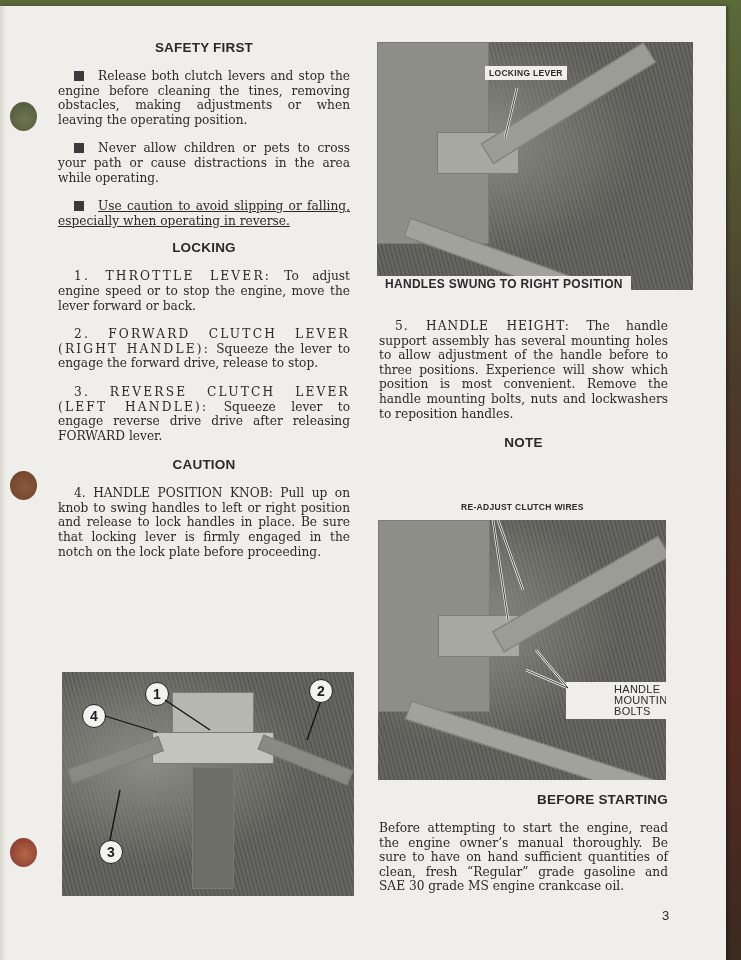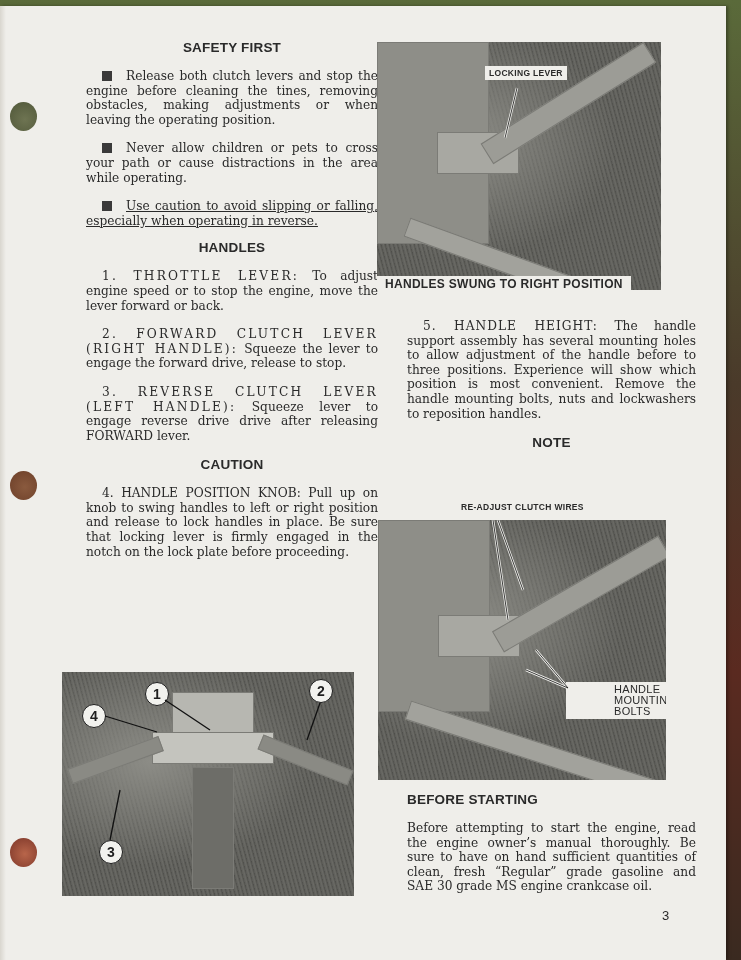--- a/index.html
+++ b/index.html
@@ -17,21 +17,21 @@
     position:absolute; left:0; top:0; width:6px; height:954px;
     background: linear-gradient(90deg, #d9d6cf, #efeeea);
   }
   .binder-hole {
     position:absolute; left:10px; width:27px; height:29px; border-radius:50%;
   }
   .hole-1 { top:96px; background: radial-gradient(circle at 55% 60%, #6e7452, #4f5638); }
   .hole-2 { top:465px; background: radial-gradient(circle at 55% 55%, #8a5a3e, #6b3e28); }
   .hole-3 { top:832px; background: radial-gradient(circle at 55% 55%, #b8654a, #7b3528); }
 
-  .col { position:absolute; color:#2a2a2a;margin-left:28px; }
+  .col { position:absolute; color:#2a2a2a; }
   .col-left { left:58px; top:34px; width:292px; }
   .col-right { left:379px; top:0; width:289px; }
 
   .heading {
     font-family: "Liberation Sans", sans-serif; font-size:13.5px; font-weight:bold;
     text-align:center; color:#2a2a2a; letter-spacing:0.2px; margin:0;
   }
   .para {
     font-size:12.2px; line-height:14.6px; text-align:justify; margin:0;
     hyphens:none;
@@ -86,21 +86,21 @@
     <p class="para indent" style="margin-top:14px;">
       <span class="bullet-box"></span><span>Release both clutch levers and stop the engine before cleaning the tines, removing obstacles, making adjustments or when leaving the operating position.</span>
     </p>
     <p class="para indent" style="margin-top:14px;">
       <span class="bullet-box"></span><span>Never allow children or pets to cross your path or cause distractions in the area while operating.</span>
     </p>
     <p class="para indent" style="margin-top:14px;text-decoration:underline;">
       <span class="bullet-box"></span><span>Use caution to avoid slipping or falling, especially when operating in reverse.</span>
     </p>
 
-    <h2 class="heading" style="margin-top:12px;">HANDLES</h2>
+    <h2 class="heading" style="margin-top:12px;">LOCKING</h2>
 
     <p class="para indent" style="margin-top:14px;">
       <span class="wide">1. THROTTLE LEVER:</span><span> To adjust engine speed or to stop the engine, move the lever forward or back.</span>
     </p>
     <p class="para indent" style="margin-top:14px;">
       <span class="wide">2. FORWARD CLUTCH LEVER (RIGHT HANDLE):</span><span> Squeeze the lever to engage the forward drive, release to stop.</span>
     </p>
     <p class="para indent" style="margin-top:14px;">
       <span class="wide">3. REVERSE CLUTCH LEVER (LEFT HANDLE):</span><span> Squeeze lever to engage reverse drive drive after releasing FORWARD lever.</span>
     </p>
@@ -126,21 +126,21 @@
     <svg class="arrows" width="292" height="224">
       <g stroke="#111" stroke-width="1.3" fill="none">
         <line x1="103" y1="28" x2="148" y2="58"></line>
         <line x1="258" y1="31" x2="245" y2="68"></line>
         <line x1="48" y1="168" x2="58" y2="118"></line>
         <line x1="43" y1="44" x2="95" y2="60"></line>
       </g>
     </svg>
   </div>
 
-  <div class="photo" style="left:377px; top:36px; width:284px; height:248px;">
+  <div class="photo" style="left:377px; top:36px; width:316px; height:248px;">
     <div class="machine" style="left:0; top:0; width:110px; height:200px; background:#8e8e88;"></div>
     <div class="machine" style="left:60px; top:90px; width:80px; height:40px; background:#a8a8a2;"></div>
     <div class="machine" style="left:110px; top:100px; width:190px; height:22px; background:#9c9c96; transform:rotate(-32deg); transform-origin:left center;"></div>
     <div class="machine" style="left:30px; top:175px; width:270px; height:18px; background:#a2a29c; transform:rotate(20deg); transform-origin:left center;"></div>
     <div class="photo-label" style="left:108px; top:24px; text-align:left;">LOCKING LEVER</div>
     <svg class="arrows" width="286" height="248">
       <line x1="140" y1="46" x2="128" y2="96" stroke="#f2f2ee" stroke-width="2.5"></line>
       <line x1="140" y1="46" x2="128" y2="96" stroke="#111" stroke-width="0.8"></line>
     </svg>
     <div class="photo-label" style="left:0; top:234px; padding:3px 8px; font-size:12px;">HANDLES SWUNG TO RIGHT POSITION</div>
@@ -170,18 +170,18 @@
       <g stroke="#111" stroke-width="0.8" fill="none">
         <line x1="120" y1="0" x2="145" y2="70"></line>
         <line x1="115" y1="0" x2="130" y2="100"></line>
         <line x1="190" y1="168" x2="148" y2="150"></line>
         <line x1="190" y1="168" x2="158" y2="130"></line>
       </g>
     </svg>
   </div>
 
   <div class="col" style="left:379px; top:786px; width:289px;">
-    <h2 class="heading" style="text-align:left;">BEFORE STARTING</h2>
+    <h2 class="heading" style="text-align:right;">BEFORE STARTING</h2>
     <p class="para" style="margin-top:14px;">Before attempting to start the engine, read the engine owner’s manual thoroughly. Be sure to have on hand sufficient quantities of clean, fresh “Regular” grade gasoline and SAE 30 grade MS engine crankcase oil.</p>
   </div>
 
   <div class="page-number">3</div>
 </div>
 
 </body></html>

